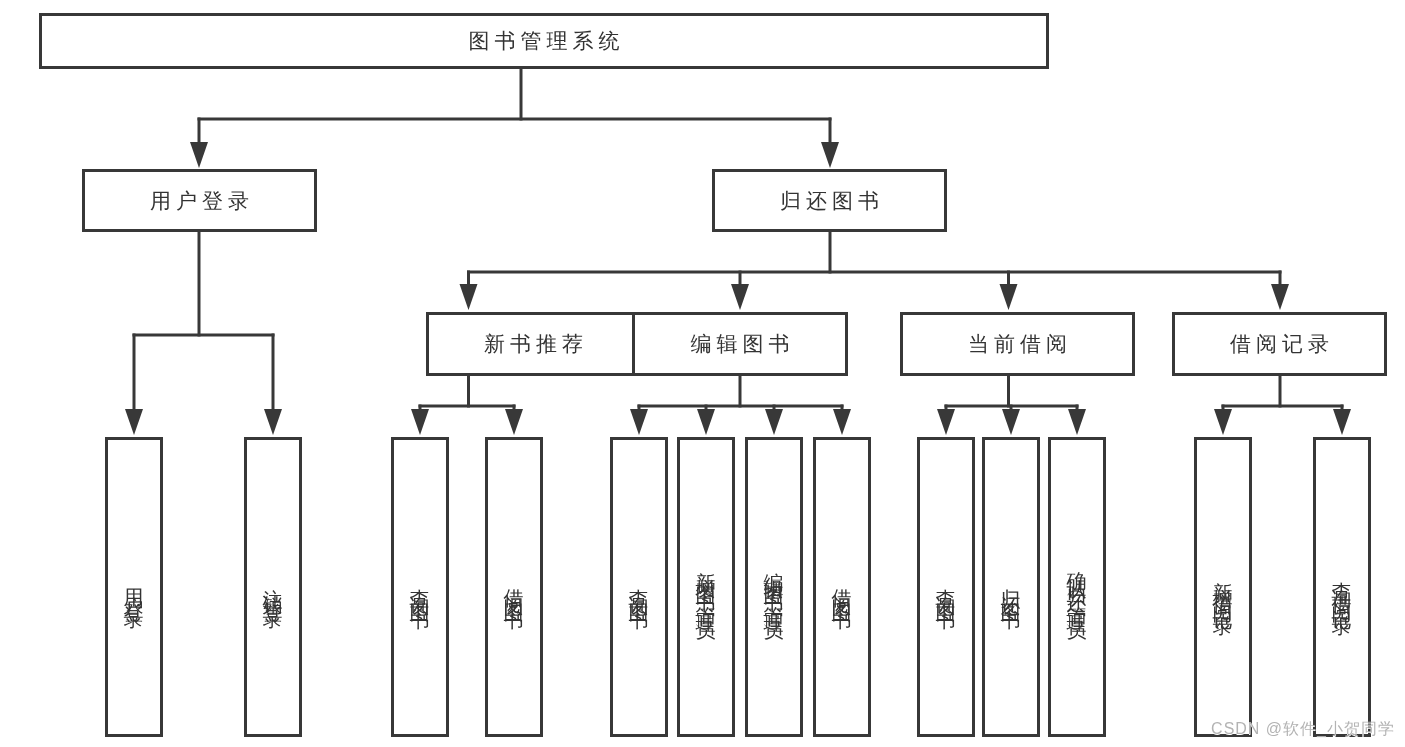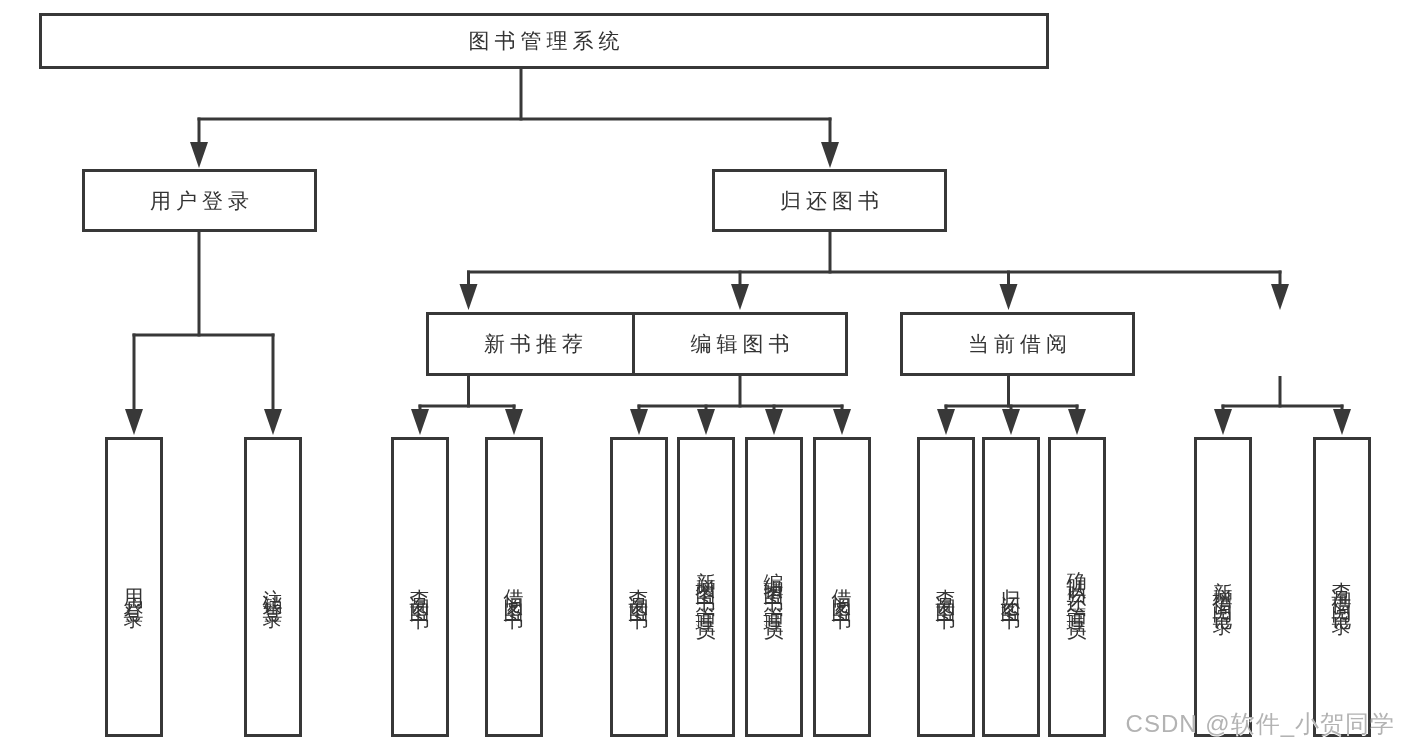--- a/index.html
+++ b/index.html
@@ -53,21 +53,21 @@
     text-orientation: mixed;
     letter-spacing: 7px;
     line-height: 1;
   }
   .lvl1 { top: 169px; width: 235px; height: 63px; }
   .lvl2 { top: 312px; height: 64px; }
   #watermark {
     position: absolute;
     right: 10px;
     bottom: 7px;
-    font-size: 24px;
+    font-size: 16px;
     letter-spacing: 1px;
     color: #b3b3b3;
     text-shadow: 0 1px 0 #ffffff;
   }
 </style>
 </head>
 <body>
 
 <div id="canvas">
 
@@ -146,20 +146,23 @@
 
   <div class="box hbox lvl2" style="left:381px; width:215px;margin-left:45px;">
     <span>新书推荐</span>
   </div>
   <div class="box hbox lvl2" style="left:632px; width:216px;">
     <span>编辑图书</span>
   </div>
   <div class="box hbox lvl2" style="left:900px; width:235px;">
     <span>当前借阅</span>
   </div>
+  <div class="box hbox lvl2" style="left:1172px; width:215px;">
+    <span>借阅记录</span>
+  </div>
 
   <div class="box vbox" style="left:105px;">
     <span>用户登录</span>
   </div>
   <div class="box vbox" style="left:244px;">
     <span>注销登录</span>
   </div>
 
   <div class="box vbox" style="left:391px;">
     <span>查询图书</span>

